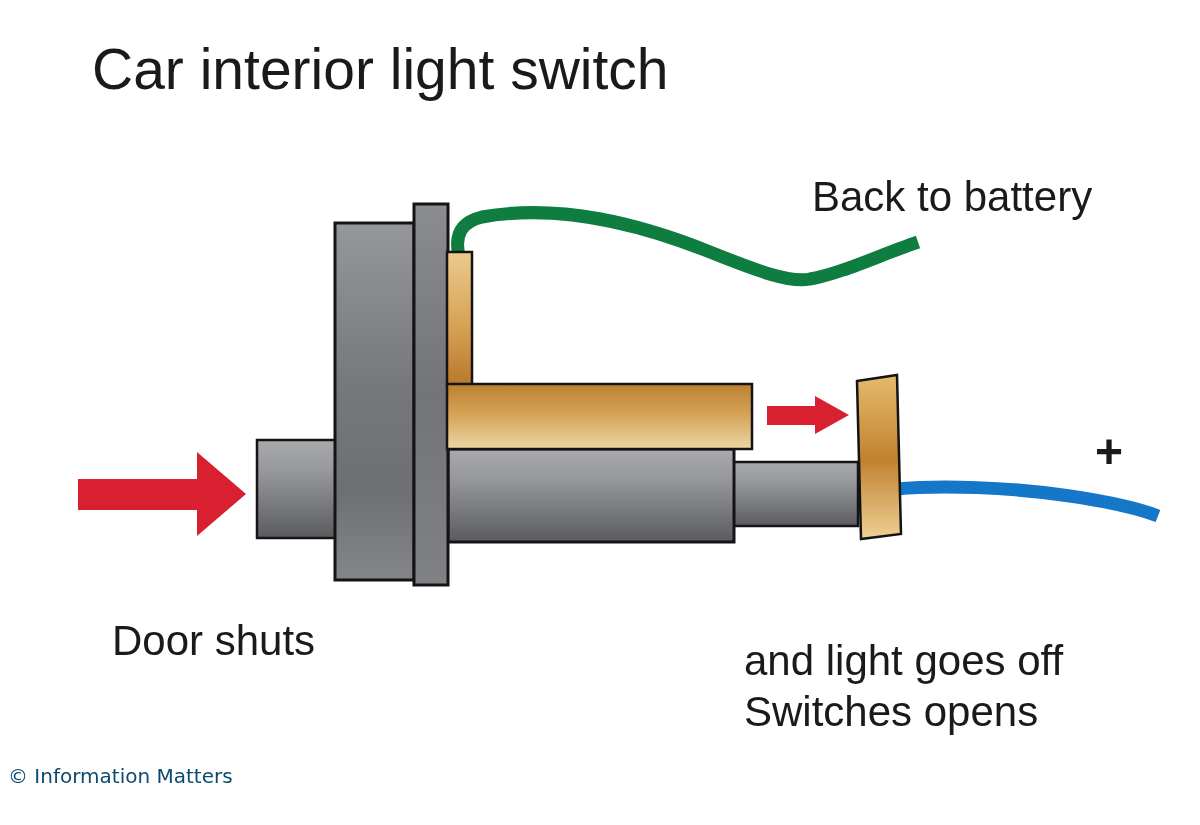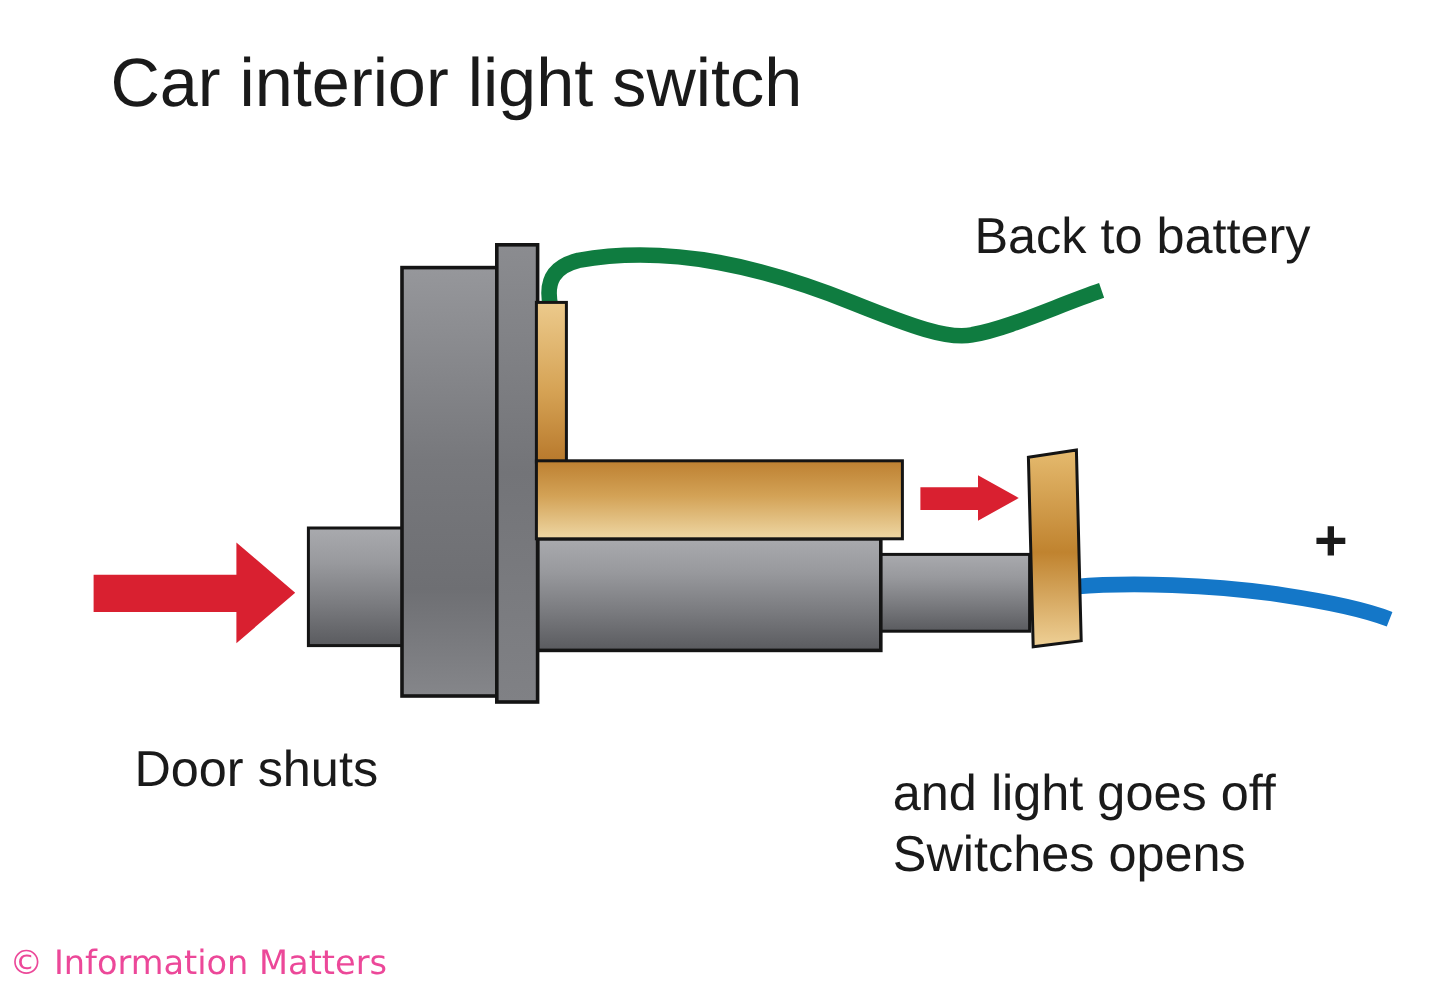--- a/index.html
+++ b/index.html
@@ -12,22 +12,22 @@
     font-size:57px;font-weight:400;line-height:1;letter-spacing:0;
   }
   .label{position:absolute;font-size:42px;line-height:1.21;white-space:nowrap;}
   .label-battery{left:812px;top:172px;}
   .label-door{left:112px;top:603px;margin-top:13px;}
   .label-switches{left:744px;top:636px;}
   .plus-sign{
     position:absolute;left:1095px;top:428px;font-size:48px;font-weight:700;line-height:1;
   }
   .copyright{
-    position:absolute;left:8px;top:786px;
-    font-family:"DejaVu Sans",sans-serif;font-size:28px;line-height:1.2;color:#ec4899;
+    position:absolute;left:8px;top:764px;
+    font-family:"DejaVu Sans",sans-serif;font-size:20px;line-height:1.2;color:#0c4a6e;
   }
   svg.diagram{position:absolute;left:0;top:0;}
 </style>
 </head>
 <body>
 
 <div class="canvas">
 
   <h1 class="title">Car interior light switch</h1>
 

